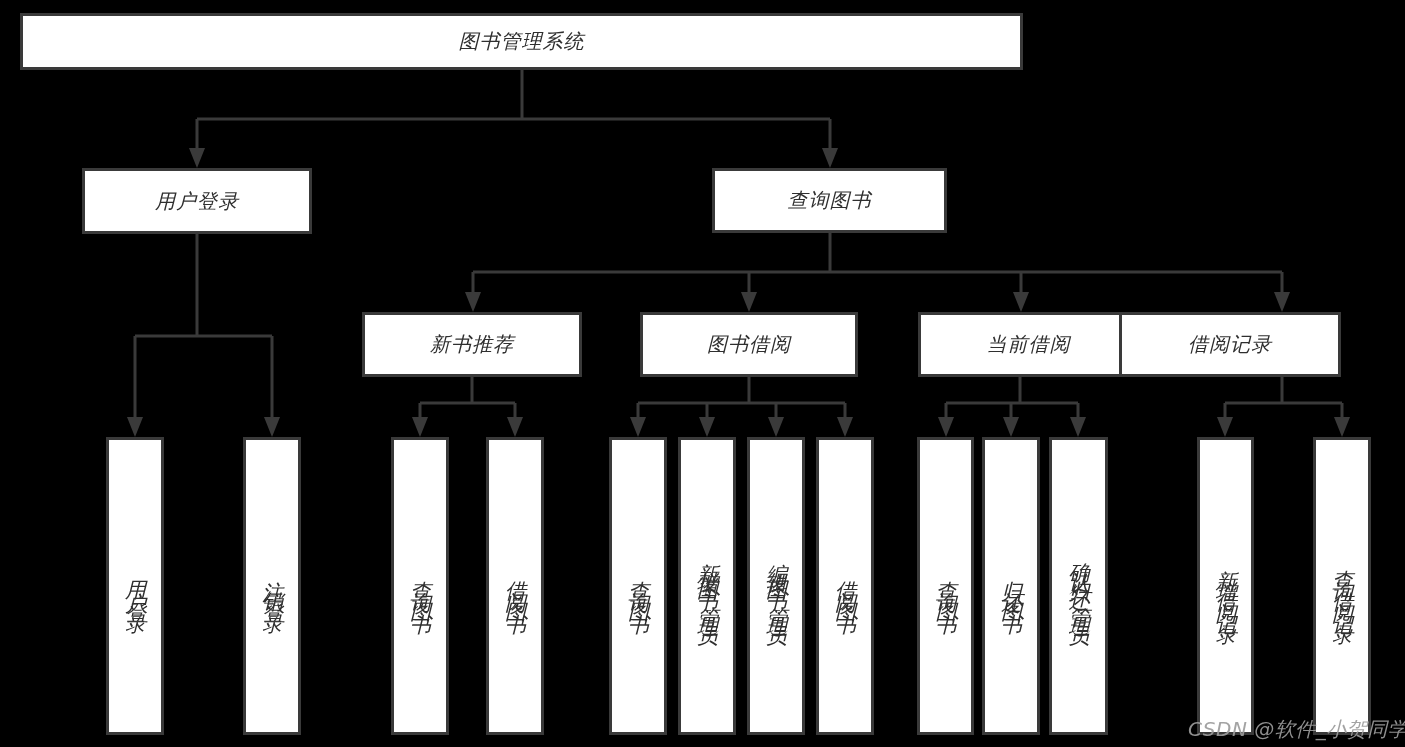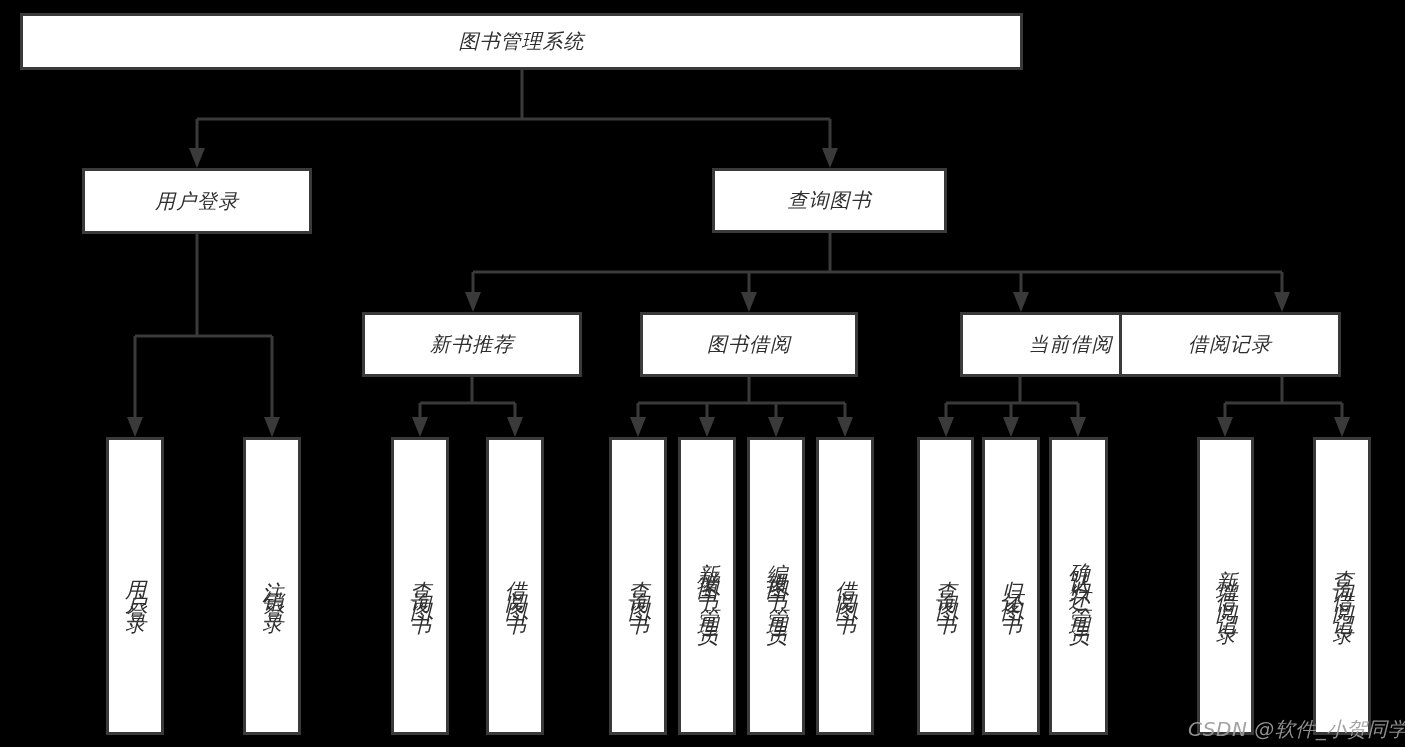--- a/index.html
+++ b/index.html
@@ -108,21 +108,21 @@
     <polygon class="arrow" points="1334,417 1350,417 1342,437"></polygon>
   </svg>
 
   <div class="node" style="left:20px; top:13px; width:1003px; height:57px;">图书管理系统</div>
 
   <div class="node" style="left:82px; top:168px; width:230px; height:66px;">用户登录</div>
   <div class="node" style="left:712px; top:168px; width:235px; height:65px;">查询图书</div>
 
   <div class="node" style="left:362px; top:312px; width:220px; height:65px;">新书推荐</div>
   <div class="node" style="left:640px; top:312px; width:218px; height:65px;text-align:center;">图书借阅</div>
-  <div class="node" style="left:960px; top:312px; width:221px; height:65px;">当前借阅</div>
+  <div class="node" style="left:918px; top:312px; width:221px; height:65px;">当前借阅</div>
   <div class="node" style="left:1107px; top:312px; width:222px; height:65px;margin-left:12px;">借阅记录</div>
 
   <div class="node vbox" style="left:106px; top:437px; width:58px; height:298px;">用户登录</div>
   <div class="node vbox" style="left:243px; top:437px; width:58px; height:298px;">注销登录</div>
 
   <div class="node vbox" style="left:391px; top:437px; width:58px; height:298px;">查询图书</div>
   <div class="node vbox" style="left:486px; top:437px; width:58px; height:298px;">借阅图书</div>
 
   <div class="node vbox" style="left:609px; top:437px; width:58px; height:298px;">查询图书</div>
   <div class="node vbox long" style="left:678px; top:437px; width:58px; height:298px;">新增图书（管理员）</div>

